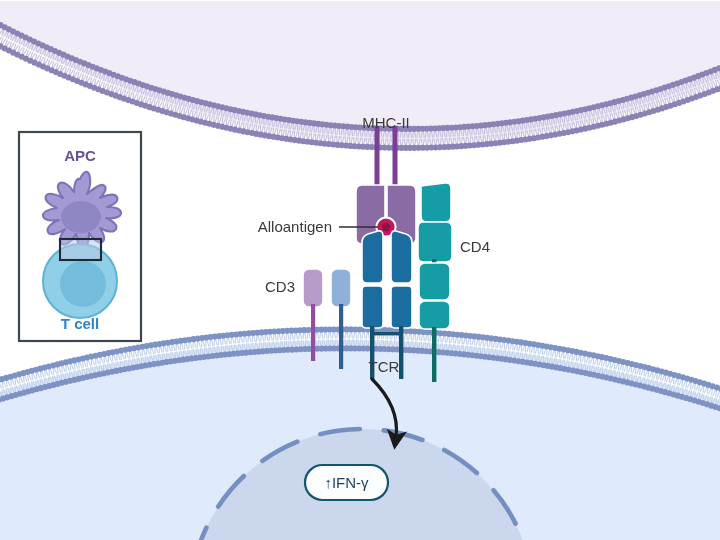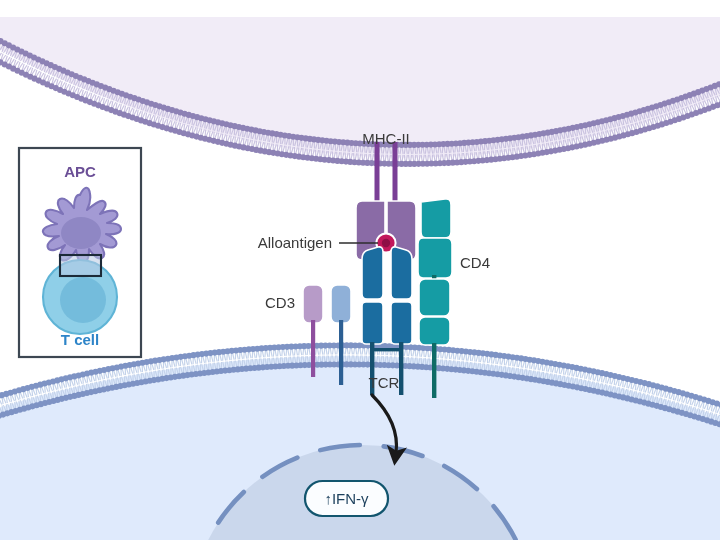--- a/index.html
+++ b/index.html
@@ -2,21 +2,21 @@
 <html><head>
 <meta charset="utf-8">
 <title>Alloantigen Presentation Diagram</title>
 <style>
   html,body{margin:0;padding:0;background:#ffffff;}
   body{
     width:720px;height:540px;overflow:hidden;
     font-family:"Liberation Sans","DejaVu Sans",sans-serif;
     position:relative;
   }
-  #stage{position:absolute;left:0;top:17px;width:720px;height:444px;}
+  #stage{position:absolute;left:0;top:1px;width:720px;height:444px;}
   svg#scene{display:block;width:720px;height:540px;}
   .lbl{font-family:"Liberation Sans","DejaVu Sans",sans-serif;fill:#3a3a3a;font-size:15px;}
   .lbl-apc{font-family:"Liberation Sans","DejaVu Sans",sans-serif;fill:#6b4f96;font-size:15px;font-weight:bold;}
   .lbl-tcell{font-family:"Liberation Sans","DejaVu Sans",sans-serif;fill:#2d84c8;font-size:15px;font-weight:bold;}
   .lbl-ifn{font-family:"Liberation Sans","DejaVu Sans",sans-serif;fill:#1b3f5c;font-size:15px;}
 </style>
 </head>
 <body>
 
 <div id="stage">

